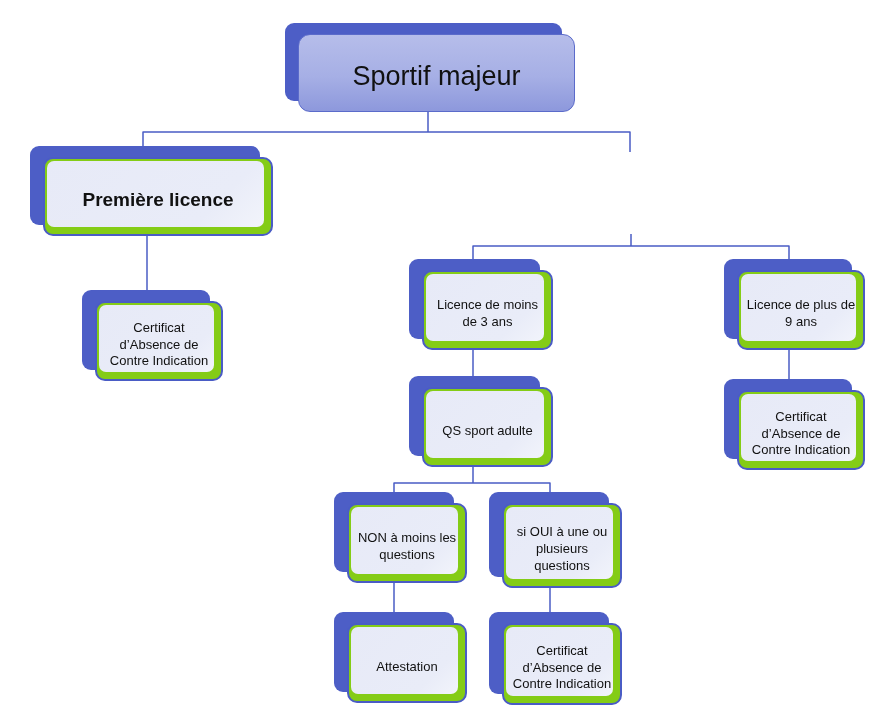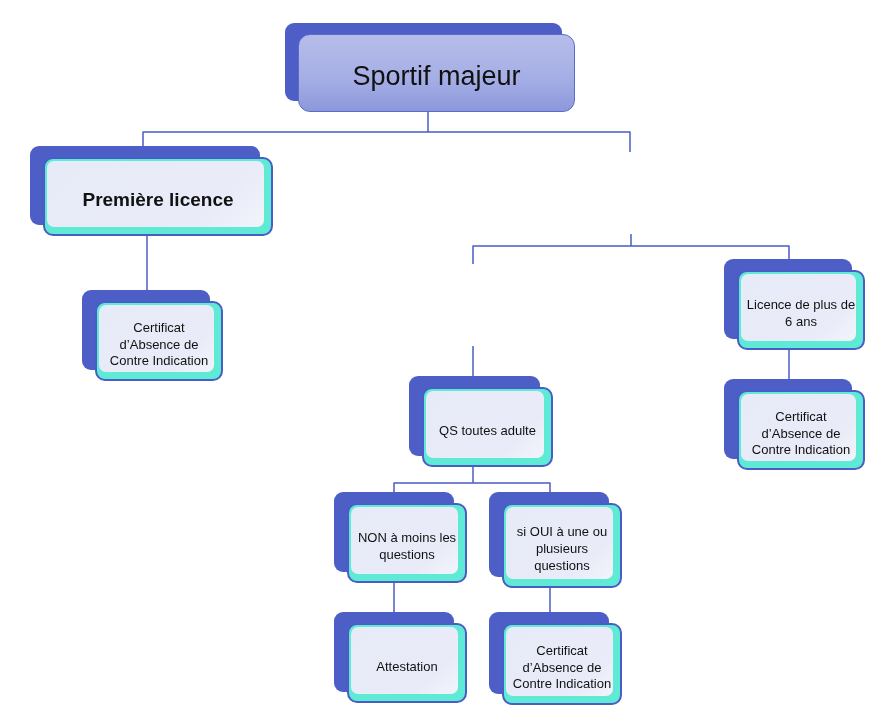--- a/index.html
+++ b/index.html
@@ -30,21 +30,21 @@
     top: -11px;
     width: 100%;
     height: 100%;
     background: #4d5ec6;
     border-radius: 9px;
   }
   .node .box {
     position: relative;
     width: 100%;
     height: 100%;
-    background: #5eead4;
+    background: #84cc16;
     border: 2px solid #4a5cc5;
     border-radius: 10px;
     box-sizing: border-box;
     display: flex;
     align-items: center;
     justify-content: center;
   }
   .node .box::before {
     content: "";
     position: absolute;
@@ -132,33 +132,40 @@
 
   <div class="node" id="n-cert-premiere">
     <div class="shadow"></div>
     <div class="box">
       <span class="label">Certificat
 d’Absence de
 Contre Indication</span>
     </div>
   </div>
 
+  <div class="node" id="n-moins">
+    <div class="shadow"></div>
+    <div class="box">
+      <span class="label">Licence de moins
+de 3 ans</span>
+    </div>
+  </div>
 
   <div class="node" id="n-plus">
     <div class="shadow"></div>
     <div class="box">
       <span class="label">Licence de plus de
-6 ans</span>
+9 ans</span>
     </div>
   </div>
 
   <div class="node" id="n-qs">
     <div class="shadow"></div>
     <div class="box">
-      <span class="label">QS toutes adulte</span>
+      <span class="label">QS sport adulte</span>
     </div>
   </div>
 
   <div class="node" id="n-cert-plus">
     <div class="shadow"></div>
     <div class="box">
       <span class="label">Certificat
 d’Absence de
 Contre Indication</span>
     </div>

